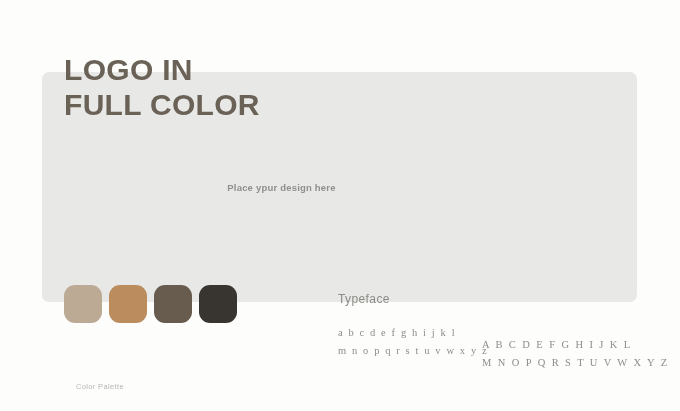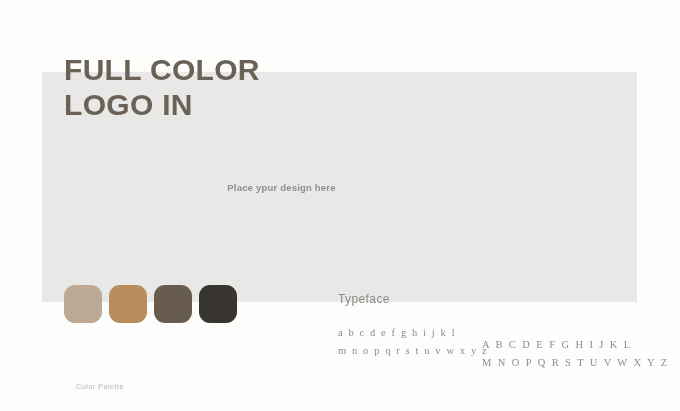--- a/index.html
+++ b/index.html
@@ -22,20 +22,21 @@
   }
 
   
   .design-panel {
     position: absolute;
     left: 42px;
     top: 72px;
     width: 595px;
     height: 230px;
     background: #e8e9e7;
+    border-radius: 7px;
   }
 
   .design-panel-hint {
     position: absolute;
     left: 0;
     right: 0;
     top: 110px;
     text-align: center;
     font-size: 9.5px;
     font-weight: bold;
@@ -124,22 +125,22 @@
 </head>
 <body>
 
 <div class="slide" style="background: rgb(253, 253, 252);">
 
   <div class="design-panel" style="background: rgb(232, 233, 231);">
     <div class="design-panel-hint">Place ypur design here</div>
   </div>
 
   <h1 class="headline" style="color: rgb(107, 98, 87);">
+    <span class="headline-line">LOGO IN</span>
     <span class="headline-line">FULL COLOR</span>
-    <span class="headline-line">LOGO IN</span>
   </h1>
 
   <div class="palette">
     <div class="swatch" style="background: rgb(188, 170, 149);"></div>
     <div class="swatch" style="background: rgb(186, 140, 94);"></div>
     <div class="swatch" style="background: rgb(104, 92, 79);"></div>
     <div class="swatch" style="background: rgb(56, 52, 48);"></div>
   </div>
 
   <div class="palette-caption">Color Palette</div>

